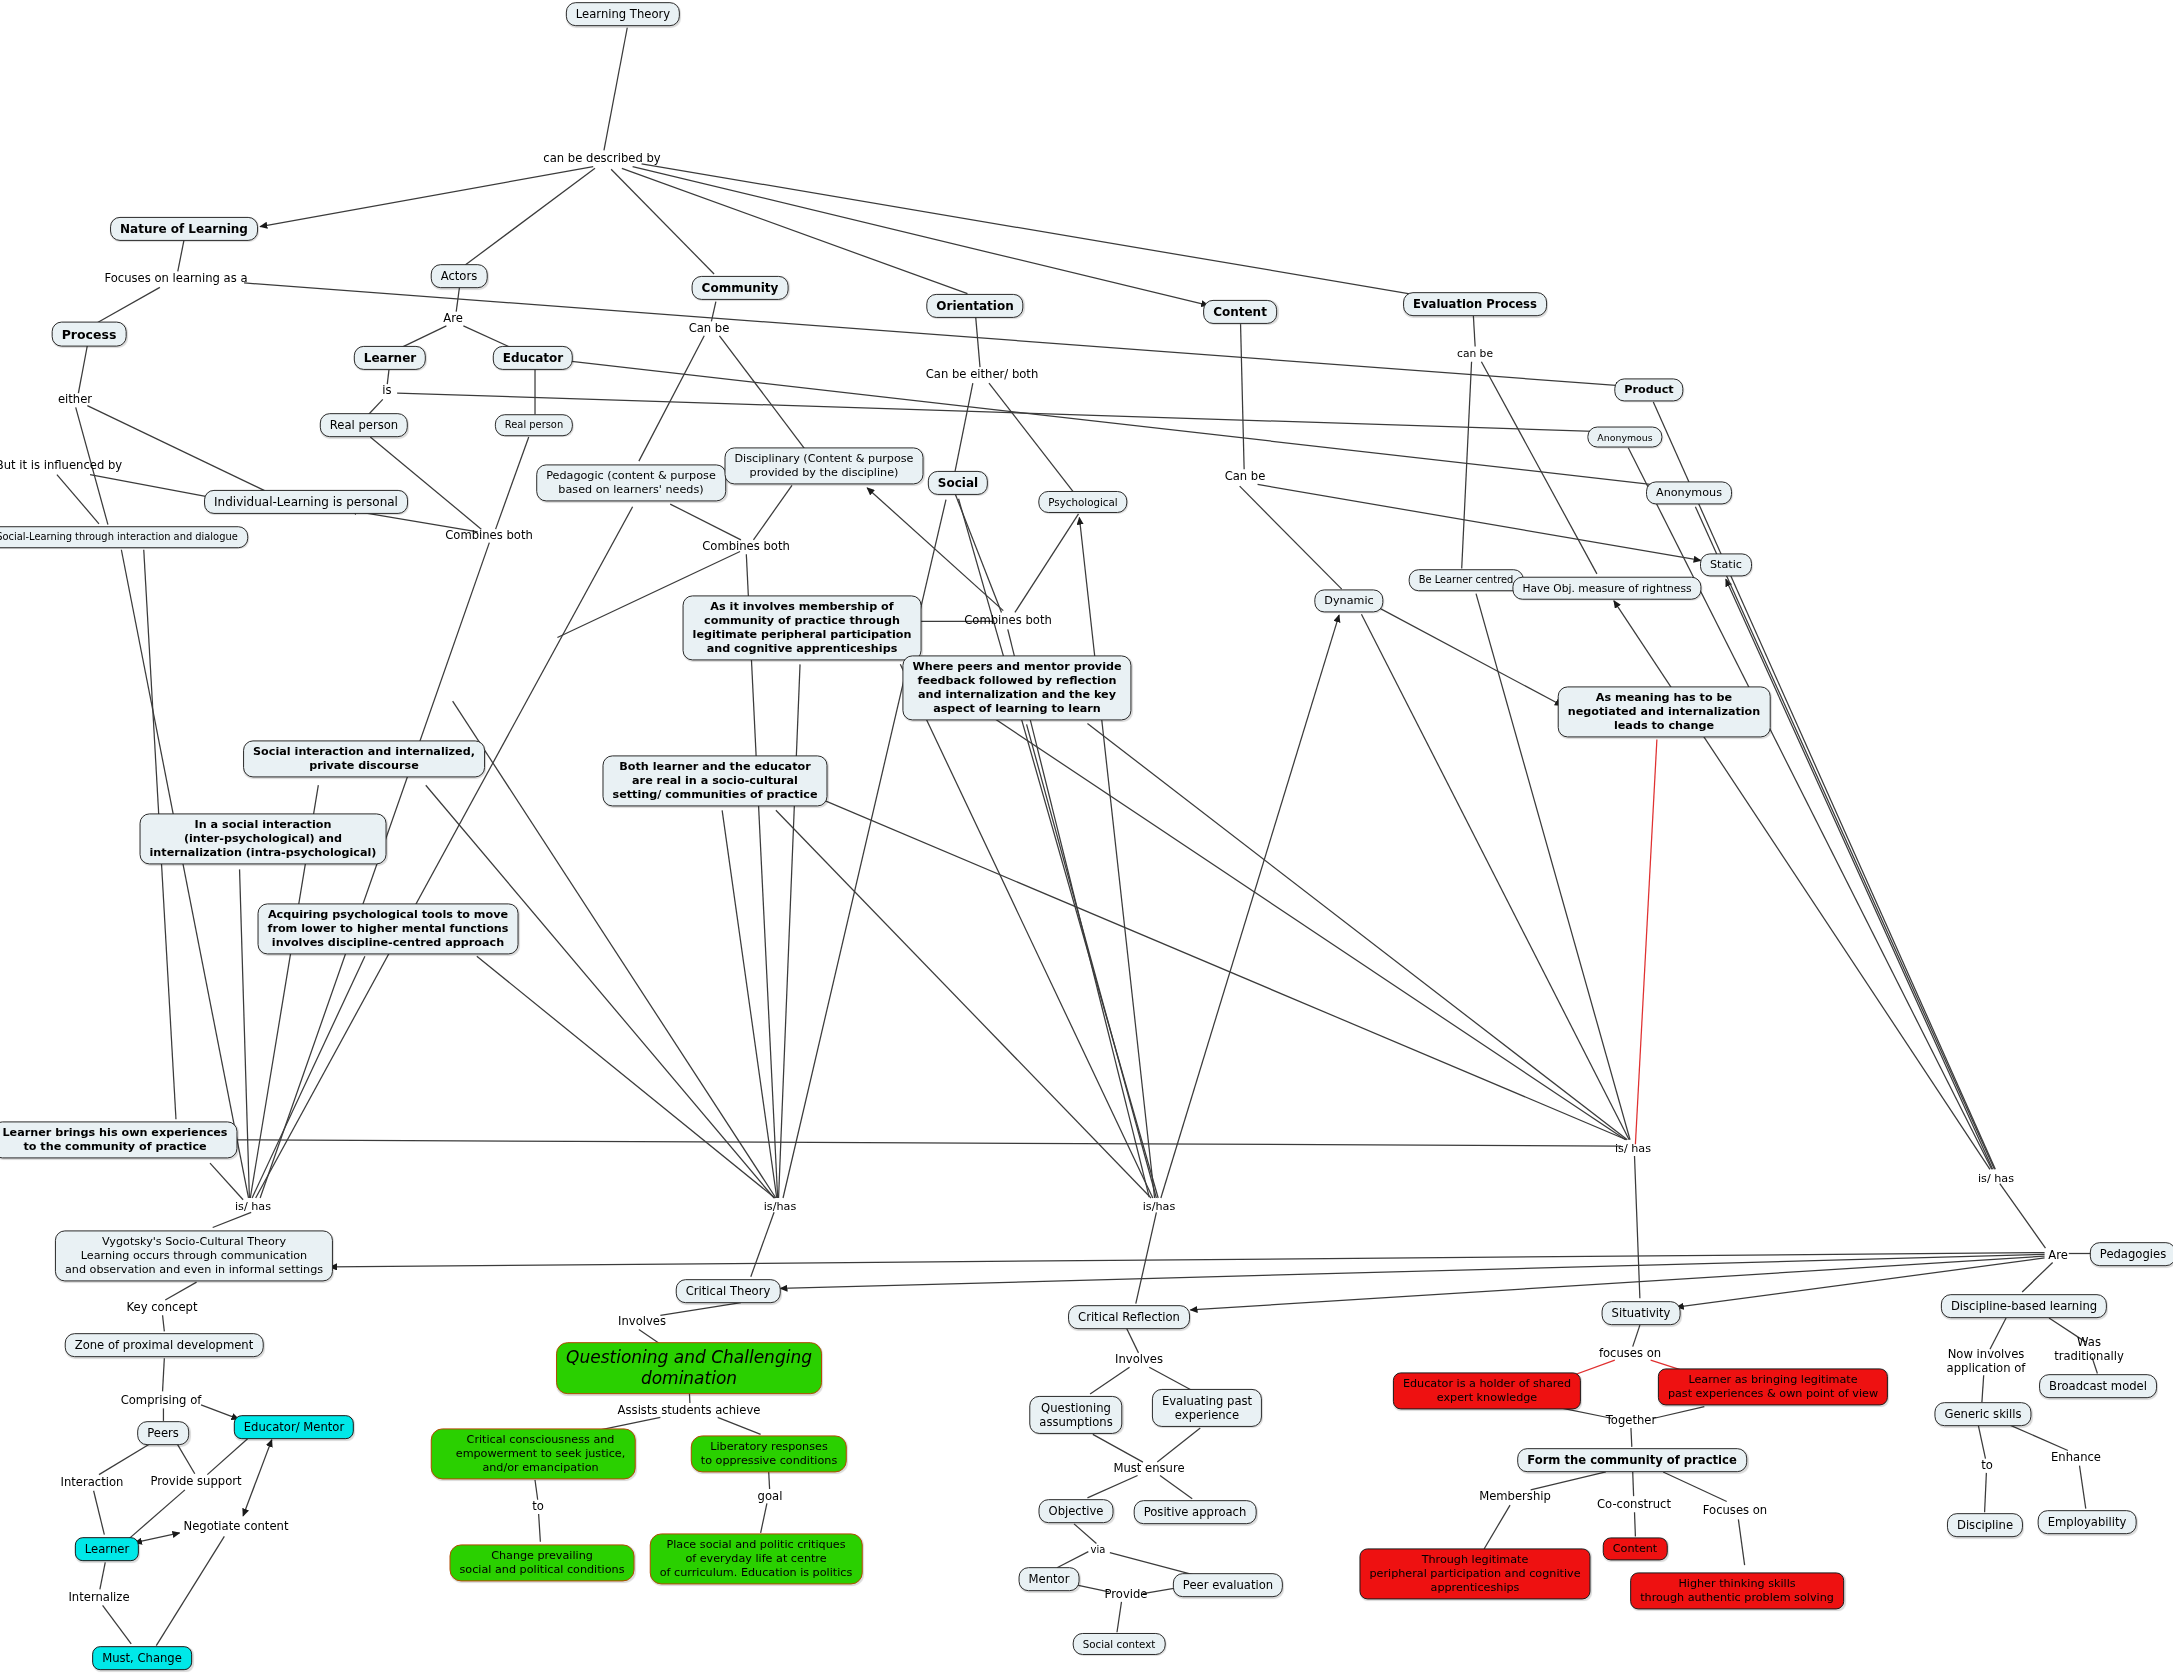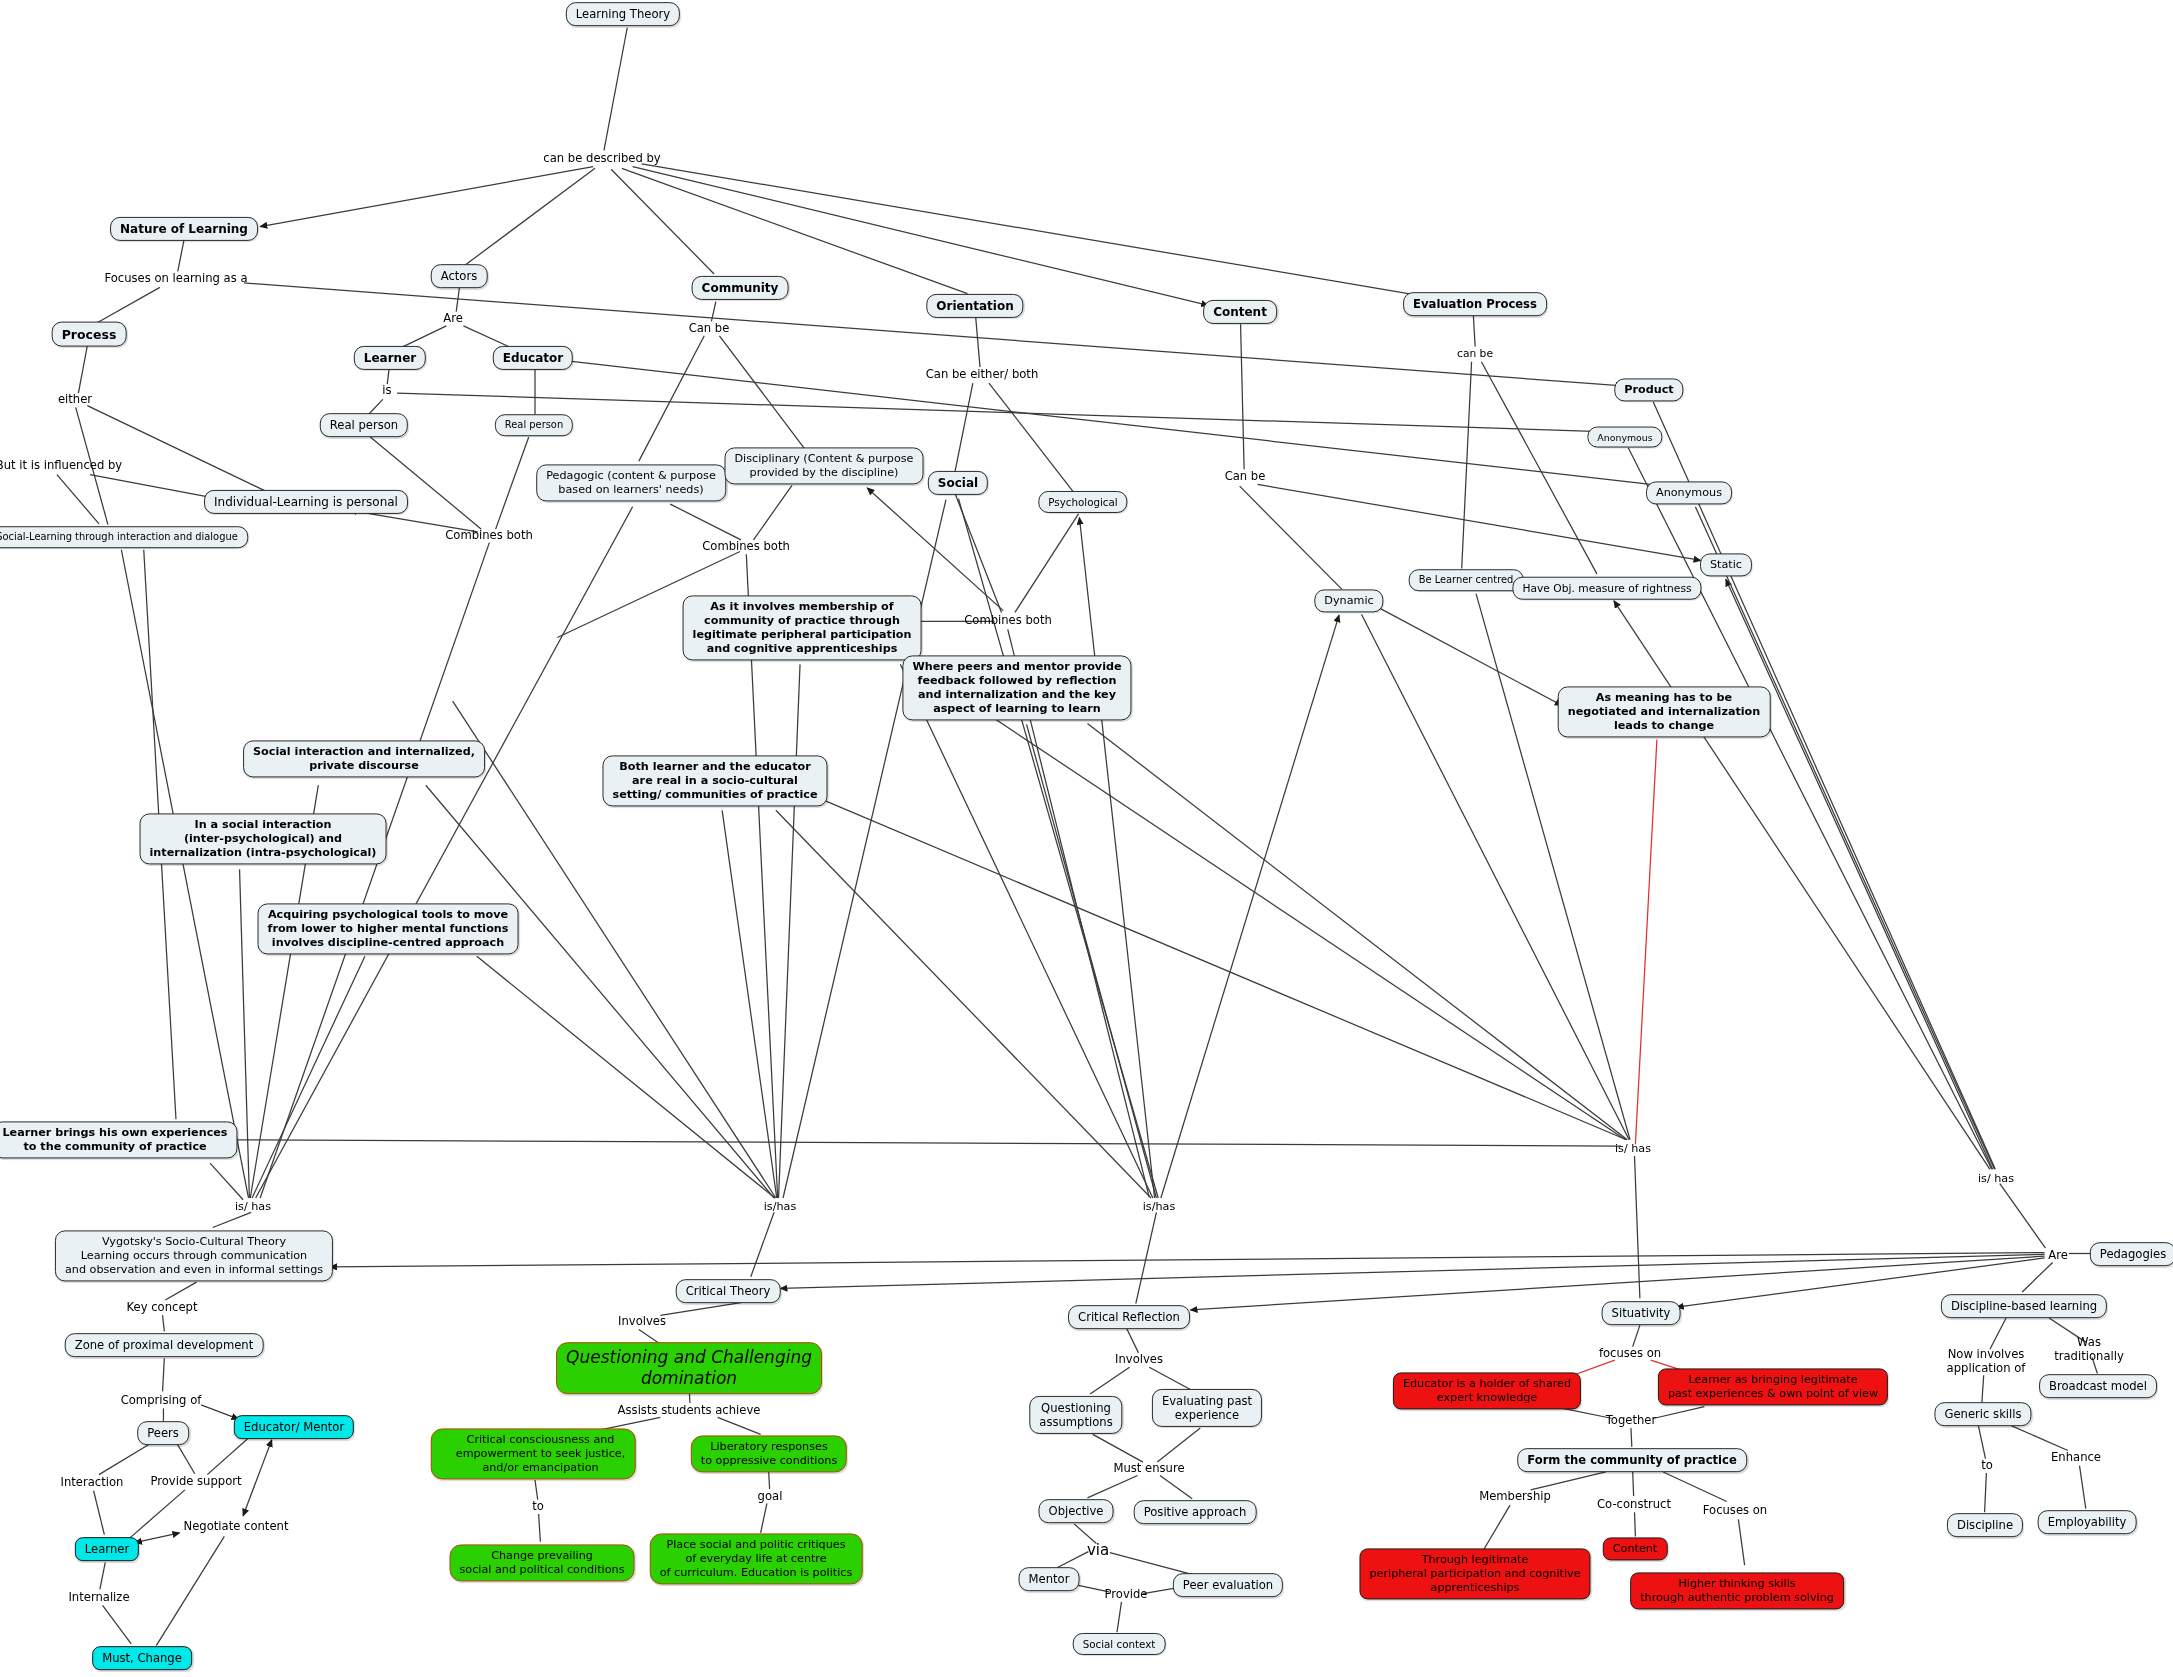--- a/index.html
+++ b/index.html
@@ -303,21 +303,21 @@
     <div class="edge-label" style="left: 92px; top: 1483px; font-size: 11.6px;">Interaction</div>
     <div class="edge-label" style="left: 196px; top: 1482px; font-size: 11.6px;">Provide support</div>
     <div class="edge-label" style="left: 236px; top: 1527px; font-size: 11.6px;">Negotiate content</div>
     <div class="edge-label" style="left: 99px; top: 1598px; font-size: 11.6px;">Internalize</div>
     <div class="edge-label" style="left: 642px; top: 1322px; font-size: 11.6px;">Involves</div>
     <div class="edge-label" style="left: 689px; top: 1411px; font-size: 11.6px;">Assists students  achieve</div>
     <div class="edge-label" style="left: 538px; top: 1507px; font-size: 11.6px;">to</div>
     <div class="edge-label" style="left: 770px; top: 1497px; font-size: 11.6px;">goal</div>
     <div class="edge-label" style="left: 1139px; top: 1360px; font-size: 11.6px;">Involves</div>
     <div class="edge-label" style="left: 1149px; top: 1469px; font-size: 11.6px;">Must ensure</div>
-    <div class="edge-label" style="left: 1098px; top: 1550px; font-size: 15px;">via</div>
+    <div class="edge-label" style="left: 1098px; top: 1550px; font-size: 10px;">via</div>
     <div class="edge-label" style="left: 1126px; top: 1595px; font-size: 11.6px;">Provide</div>
     <div class="edge-label" style="left: 1630px; top: 1354px; font-size: 11.6px;">focuses on</div>
     <div class="edge-label" style="left: 1631px; top: 1421px; font-size: 11.6px;">Together</div>
     <div class="edge-label" style="left: 1515px; top: 1497px; font-size: 11.6px;">Membership</div>
     <div class="edge-label" style="left: 1634px; top: 1505px; font-size: 11.6px;">Co-construct</div>
     <div class="edge-label" style="left: 1735px; top: 1511px; font-size: 11.6px;">Focuses on</div>
     <div class="edge-label" style="left: 2058px; top: 1256px; font-size: 11.6px;">Are</div>
     <div class="edge-label" style="left: 1986px; top: 1362px; font-size: 11.6px;">Now involves
 application of</div>
     <div class="edge-label" style="left: 2089px; top: 1350px; font-size: 11.6px;">Was traditionally</div>

